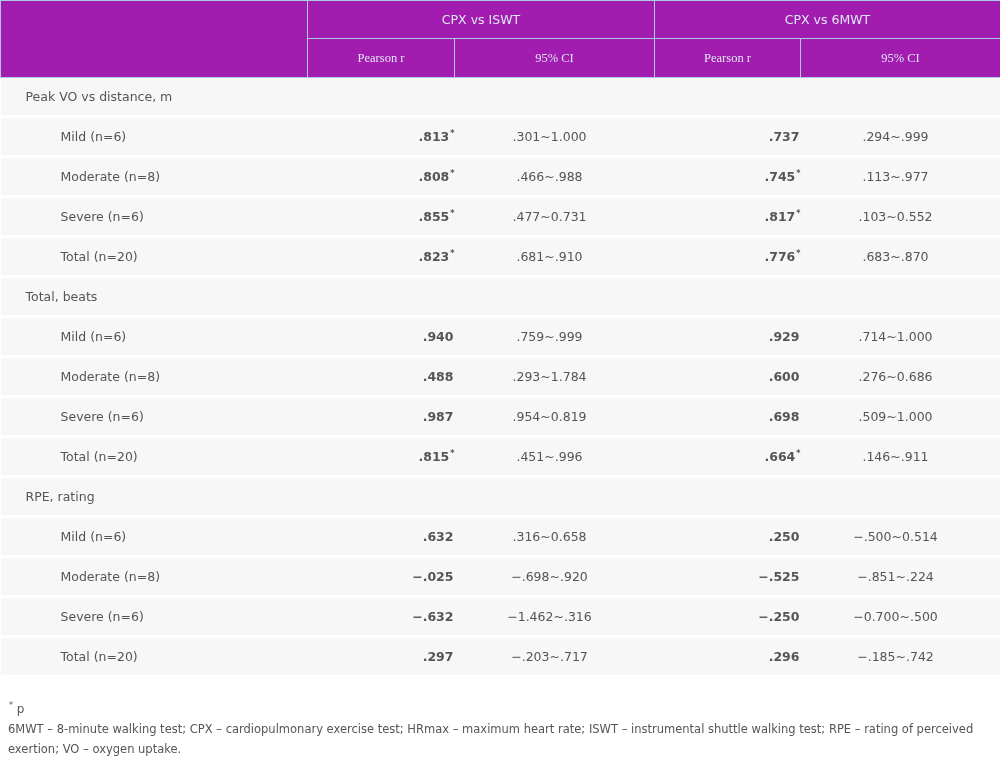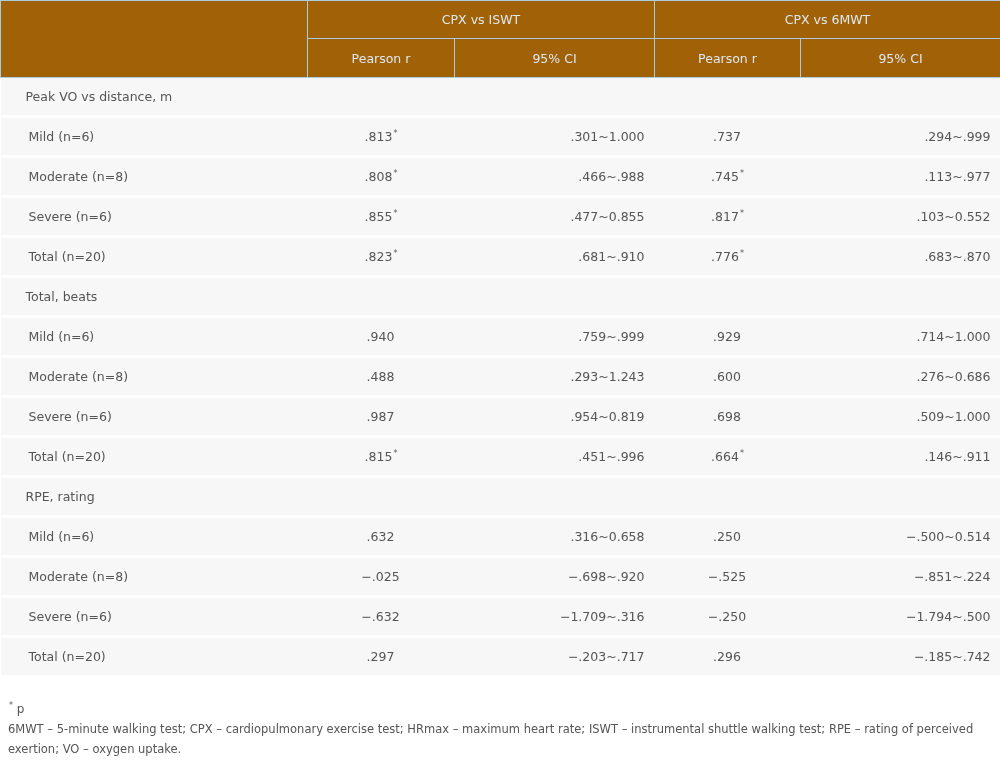--- a/index.html
+++ b/index.html
@@ -1,27 +1,27 @@
 <!DOCTYPE html>
 <html><head>
 <meta charset="utf-8">
 <style>
   html, body { margin: 0; padding: 0; background: #ffffff; }
   body { width: 1000px; height: 764px; overflow: hidden; font-family: "DejaVu Sans", "Liberation Sans", sans-serif; color: #555555; }
   .wrap { width: 1000px; }
   table { border-collapse: collapse; width: 1000px; table-layout: fixed; }
-  thead th { background: #a16207; color: #dde9f2; font-weight: normal; font-size: 12.5px; border: 1px solid #a9cbe3; padding: 0; }
+  thead th { background: #a21caf; color: #dde9f2; font-weight: normal; font-size: 12.5px; border: 1px solid #a9cbe3; padding: 0; }
   thead tr.r1 th { height: 37px; }
-  thead tr.r2 th { height: 38px; }
+  thead tr.r2 th { height: 38px; font-family: Liberation Serif, serif; }
   tbody td { background: #f7f7f7; font-size: 12.5px; color: #555555; height: 37px; padding: 0; border-bottom: 3px solid #ffffff; }
   tbody tr.section td { height: 37px; }
   td.label { padding-left: 25px; margin-top: 44px; }
-  td.label.sub { padding-left: 28px; }
-  td.r-val { text-align: center; }
-  td.ci-val { text-align: right; padding-right: 10px; }
+  td.label.sub { padding-left: 60px; }
+  td.r-val { text-align: right; font-weight: bold; }
+  td.ci-val { text-align: center; padding-right: 10px; }
   sup { font-size: 8px; vertical-align: 5px; margin-left: 1px; }
   .foot { background: #ffffff; padding: 18px 8px 12px 8px; font-size: 11.5px; line-height: 20px; color: #555555; border-bottom: 4px solid #e6e6e6; height: 58px; }
   .foot .star-line { font-size: 12px; }
   .foot .star-line sup { font-size: 8px; }
 </style>
 </head>
 <body>
 
 <div class="wrap">
   <table>
@@ -63,21 +63,21 @@
         <tr>
           <td class="label sub">Moderate (n=8)</td>
           <td class="r-val"><span>.808</span><sup>*</sup></td>
           <td class="ci-val">.466~.988</td>
           <td class="r-val"><span>.745</span><sup>*</sup></td>
           <td class="ci-val">.113~.977</td>
         </tr>
         <tr>
           <td class="label sub">Severe (n=6)</td>
           <td class="r-val"><span>.855</span><sup>*</sup></td>
-          <td class="ci-val">.477~0.855</td>
+          <td class="ci-val">.477~0.731</td>
           <td class="r-val"><span>.817</span><sup>*</sup></td>
           <td class="ci-val">.103~0.552</td>
         </tr>
         <tr>
           <td class="label sub">Total (n=20)</td>
           <td class="r-val"><span>.823</span><sup>*</sup></td>
           <td class="ci-val">.681~.910</td>
           <td class="r-val"><span>.776</span><sup>*</sup></td>
           <td class="ci-val">.683~.870</td>
         </tr>
@@ -91,21 +91,21 @@
         <tr>
           <td class="label sub">Mild (n=6)</td>
           <td class="r-val"><span>.940</span><sup></sup></td>
           <td class="ci-val">.759~.999</td>
           <td class="r-val"><span>.929</span><sup></sup></td>
           <td class="ci-val">.714~1.000</td>
         </tr>
         <tr>
           <td class="label sub">Moderate (n=8)</td>
           <td class="r-val"><span>.488</span><sup></sup></td>
-          <td class="ci-val">.293~1.243</td>
+          <td class="ci-val">.293~1.784</td>
           <td class="r-val"><span>.600</span><sup></sup></td>
           <td class="ci-val">.276~0.686</td>
         </tr>
         <tr>
           <td class="label sub">Severe (n=6)</td>
           <td class="r-val"><span>.987</span><sup></sup></td>
           <td class="ci-val">.954~0.819</td>
           <td class="r-val"><span>.698</span><sup></sup></td>
           <td class="ci-val">.509~1.000</td>
         </tr>
@@ -133,31 +133,31 @@
         <tr>
           <td class="label sub">Moderate (n=8)</td>
           <td class="r-val"><span>−.025</span><sup></sup></td>
           <td class="ci-val">−.698~.920</td>
           <td class="r-val"><span>−.525</span><sup></sup></td>
           <td class="ci-val">−.851~.224</td>
         </tr>
         <tr>
           <td class="label sub">Severe (n=6)</td>
           <td class="r-val"><span>−.632</span><sup></sup></td>
-          <td class="ci-val">−1.709~.316</td>
+          <td class="ci-val">−1.462~.316</td>
           <td class="r-val"><span>−.250</span><sup></sup></td>
-          <td class="ci-val">−1.794~.500</td>
+          <td class="ci-val">−0.700~.500</td>
         </tr>
         <tr>
           <td class="label sub">Total (n=20)</td>
           <td class="r-val"><span>.297</span><sup></sup></td>
           <td class="ci-val">−.203~.717</td>
           <td class="r-val"><span>.296</span><sup></sup></td>
           <td class="ci-val">−.185~.742</td>
         </tr>
       </tbody>
   </table>
 
   <div class="foot">
     <div class="star-line"><sup>*</sup> <span>p</span></div>
-    <div>6MWT – 5-minute walking test; CPX – cardiopulmonary exercise test; HRmax – maximum heart rate; ISWT – instrumental shuttle walking test; RPE – rating of perceived exertion; VO – oxygen uptake.</div>
+    <div>6MWT – 8-minute walking test; CPX – cardiopulmonary exercise test; HRmax – maximum heart rate; ISWT – instrumental shuttle walking test; RPE – rating of perceived exertion; VO – oxygen uptake.</div>
   </div>
 </div>
 
 </body></html>

